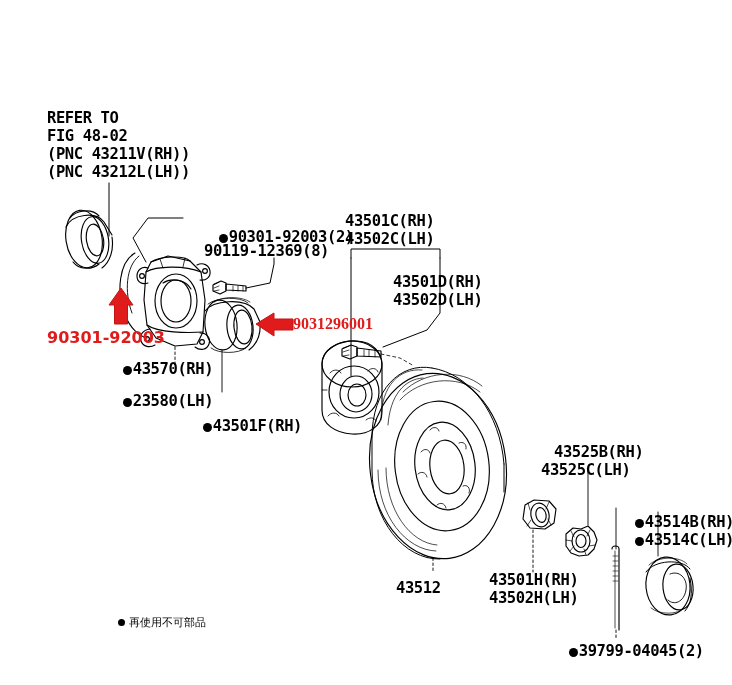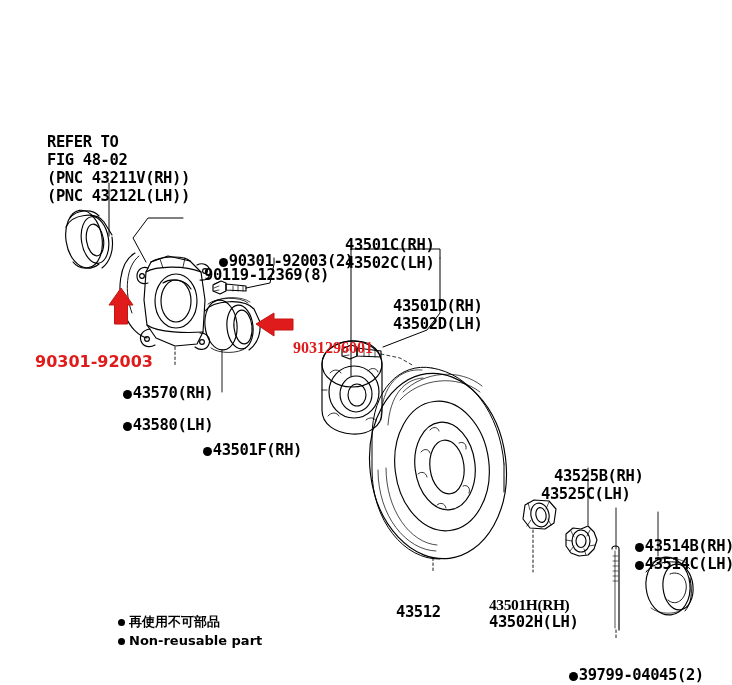--- a/index.html
+++ b/index.html
@@ -23,34 +23,33 @@
   }
   .lbl {
     position: absolute;
     font-family: "DejaVu Sans Mono", "Liberation Mono", monospace;
     font-size: 15.5px;
     font-weight: 700;
     color: #000000;
     white-space: pre;
     letter-spacing: -0.4px;
     line-height: 17px;
-    margin-top: 24px;
   }
   .lbl.blk { line-height: 17.5px; text-align: right; }
   .lbl.red {
     color: #e01b1b;
     font-family: "DejaVu Sans", "Liberation Sans", sans-serif;
     font-weight: 700;
     font-size: 16px;
     letter-spacing: 0px;
   }
   .lbl.jp {
     font-family: "DejaVu Sans", "Liberation Sans", sans-serif;
-    font-size: 13px;
-    font-weight: 700;
+    font-size: 11px;
+    font-weight: 400;
     letter-spacing: 0px;
   }
   .dot {
     display: inline-block;
     width: 9px;
     height: 9px;
     border-radius: 50%;
     background: #000;
     vertical-align: -1px;
     margin-right: 1px;
@@ -248,54 +247,51 @@
   </div>
 
   <div class="lbl" style="left:204px; top:243px;">90119-12369(8)</div>
 
   <div class="lbl blk" style="left:345px; top:213px;">43501C(RH)</div>
   <div class="lbl blk" style="left:345px; top:231px;">43502C(LH)</div>
 
   <div class="lbl blk" style="left:393px; top:274px;">43501D(RH)</div>
   <div class="lbl blk" style="left:393px; top:292px;">43502D(LH)</div>
 
-  <div class="lbl red" style="left:35px; top:329px;">90301-92003</div>
+  <div class="lbl red" style="left:47px; top:329px;">90301-92003</div>
 
   <div class="lbl red" style="left:293px; top:315px;font-family:Liberation Serif, serif;">9031296001</div>
 
   <div class="lbl blk" style="left:87px; top:343px;">
     <span class="dot"></span><span>43570(RH)</span>
   </div>
   <div class="lbl blk" style="left:87px; top:375px;">
-    <span class="dot"></span><span>43580(LH)</span>
+    <span class="dot"></span><span>23580(LH)</span>
   </div>
 
   <div class="lbl blk" style="left:167px; top:400px;">
     <span class="dot"></span><span>43501F(RH)</span>
   </div>
 
   <div class="lbl blk" style="left:554px; top:444px;">43525B(RH)</div>
   <div class="lbl blk" style="left:541px; top:462px;">43525C(LH)</div>
 
   <div class="lbl blk" style="left:599px; top:496px;">
     <span class="dot"></span><span>43514B(RH)</span>
   </div>
   <div class="lbl blk" style="left:599px; top:514px;">
     <span class="dot"></span><span>43514C(LH)</span>
   </div>
 
   <div class="lbl" style="left:396px; top:580px;">43512</div>
 
-  <div class="lbl blk" style="left:489px; top:572px;font-family:Liberation Serif, serif;">43501H(RH)</div>
+  <div class="lbl blk" style="left:489px; top:572px;">43501H(RH)</div>
   <div class="lbl blk" style="left:489px; top:590px;">43502H(LH)</div>
 
   <div class="lbl" style="left:533px; top:626px;">
     <span class="dot"></span><span>39799-04045(2)</span>
   </div>
 
   <div class="legendrow" style="left:118px; top:611px;">
     <span class="dot sm"></span><span class="lbl jp" style="position:relative; left:0; top:0;">再使用不可部品</span>
   </div>
-  <div class="legendrow" style="left:118px; top:630px;">
-    <span class="dot sm"></span><span class="lbl jp" style="position:relative; left:0; top:0;">Non-reusable part</span>
-  </div>
 
 </div>
 
 </body></html>

